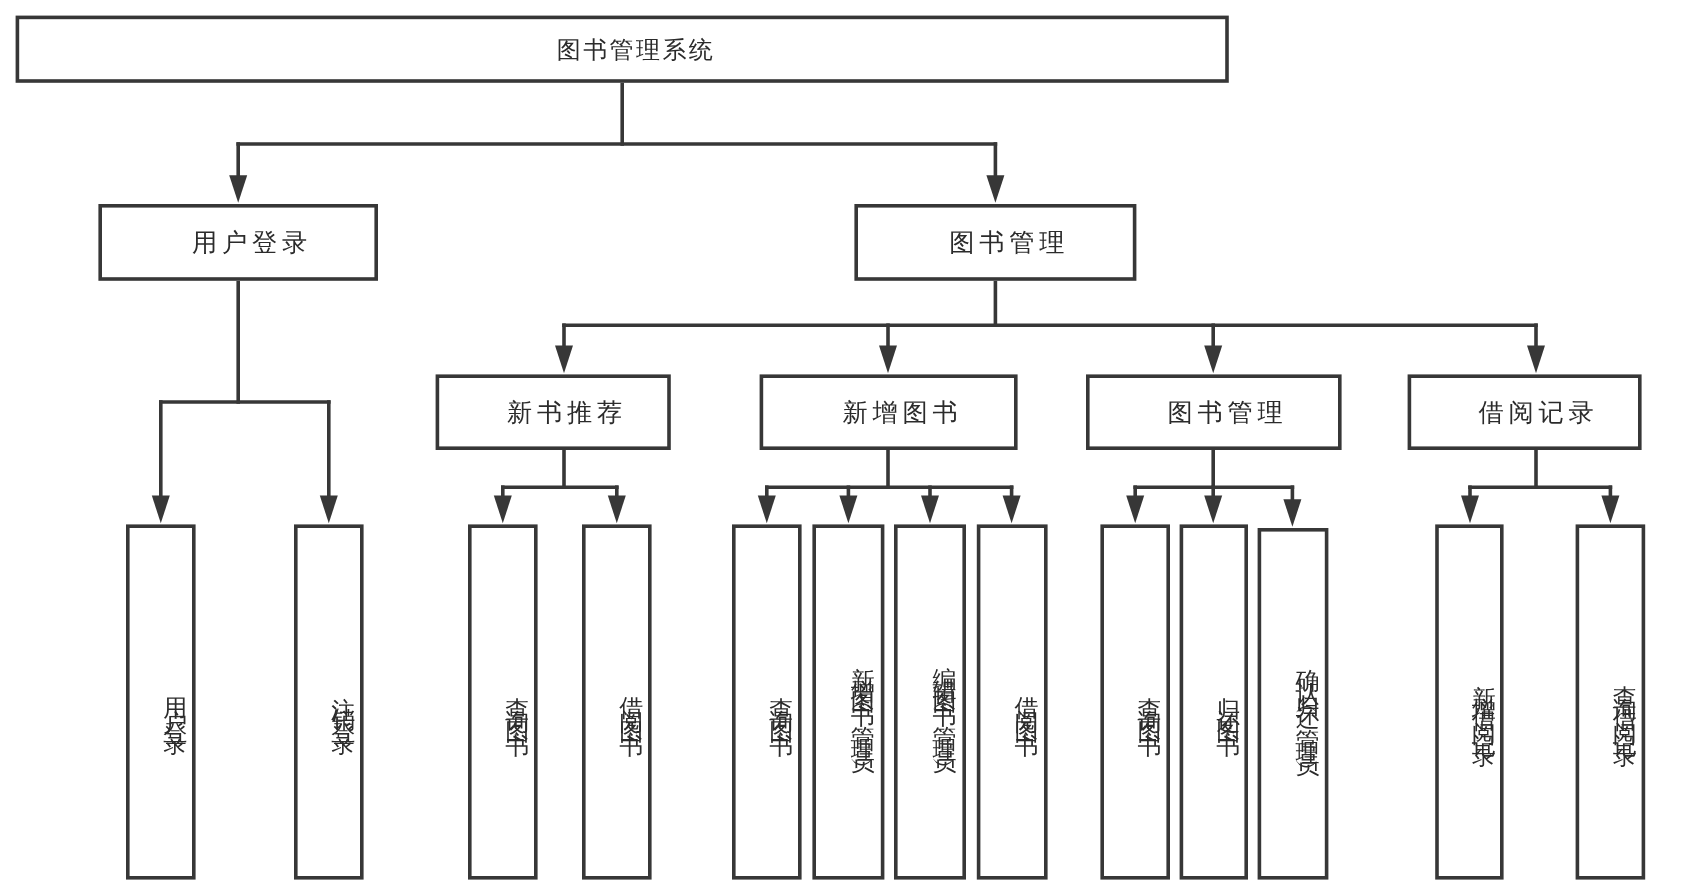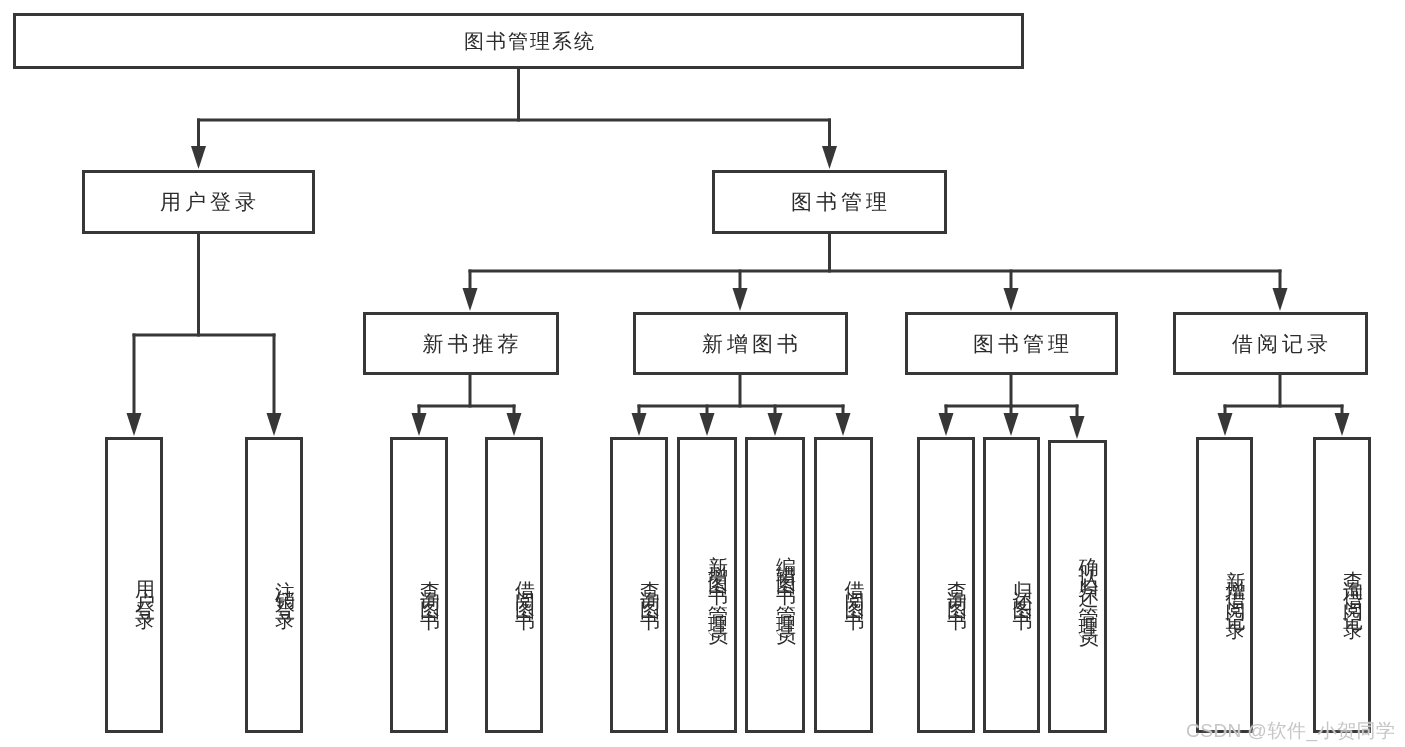--- a/index.html
+++ b/index.html
@@ -196,15 +196,14 @@
     <span>确认归还（管理员）</span>
   </div>
 
   <div class="node vnode" style="left:1196px; top:437px; width:57px; height:296px;">
     <span>新增借阅记录</span>
   </div>
   <div class="node vnode" style="left:1313px; top:437px; width:58px; height:296px;">
     <span>查询借阅记录</span>
   </div>
 
-  <div class="watermark">CSDN @软件_小贺同学</div>
 
 </div>
 
 </body></html>

